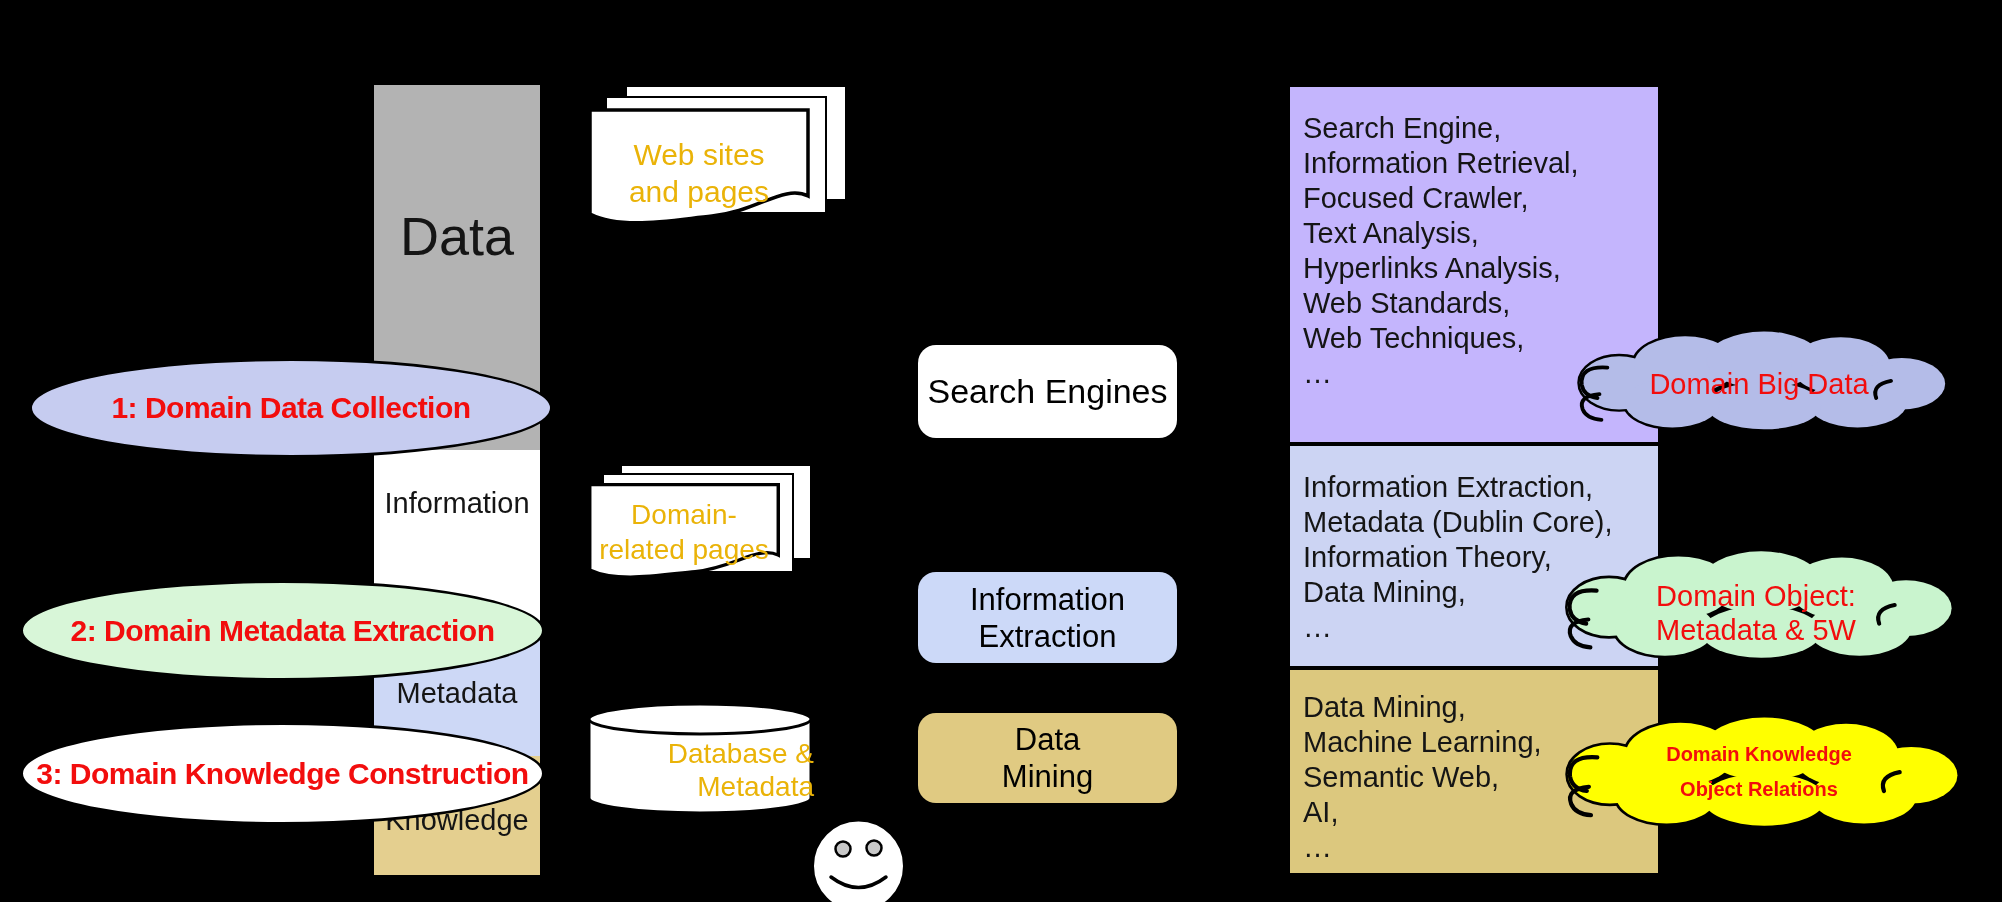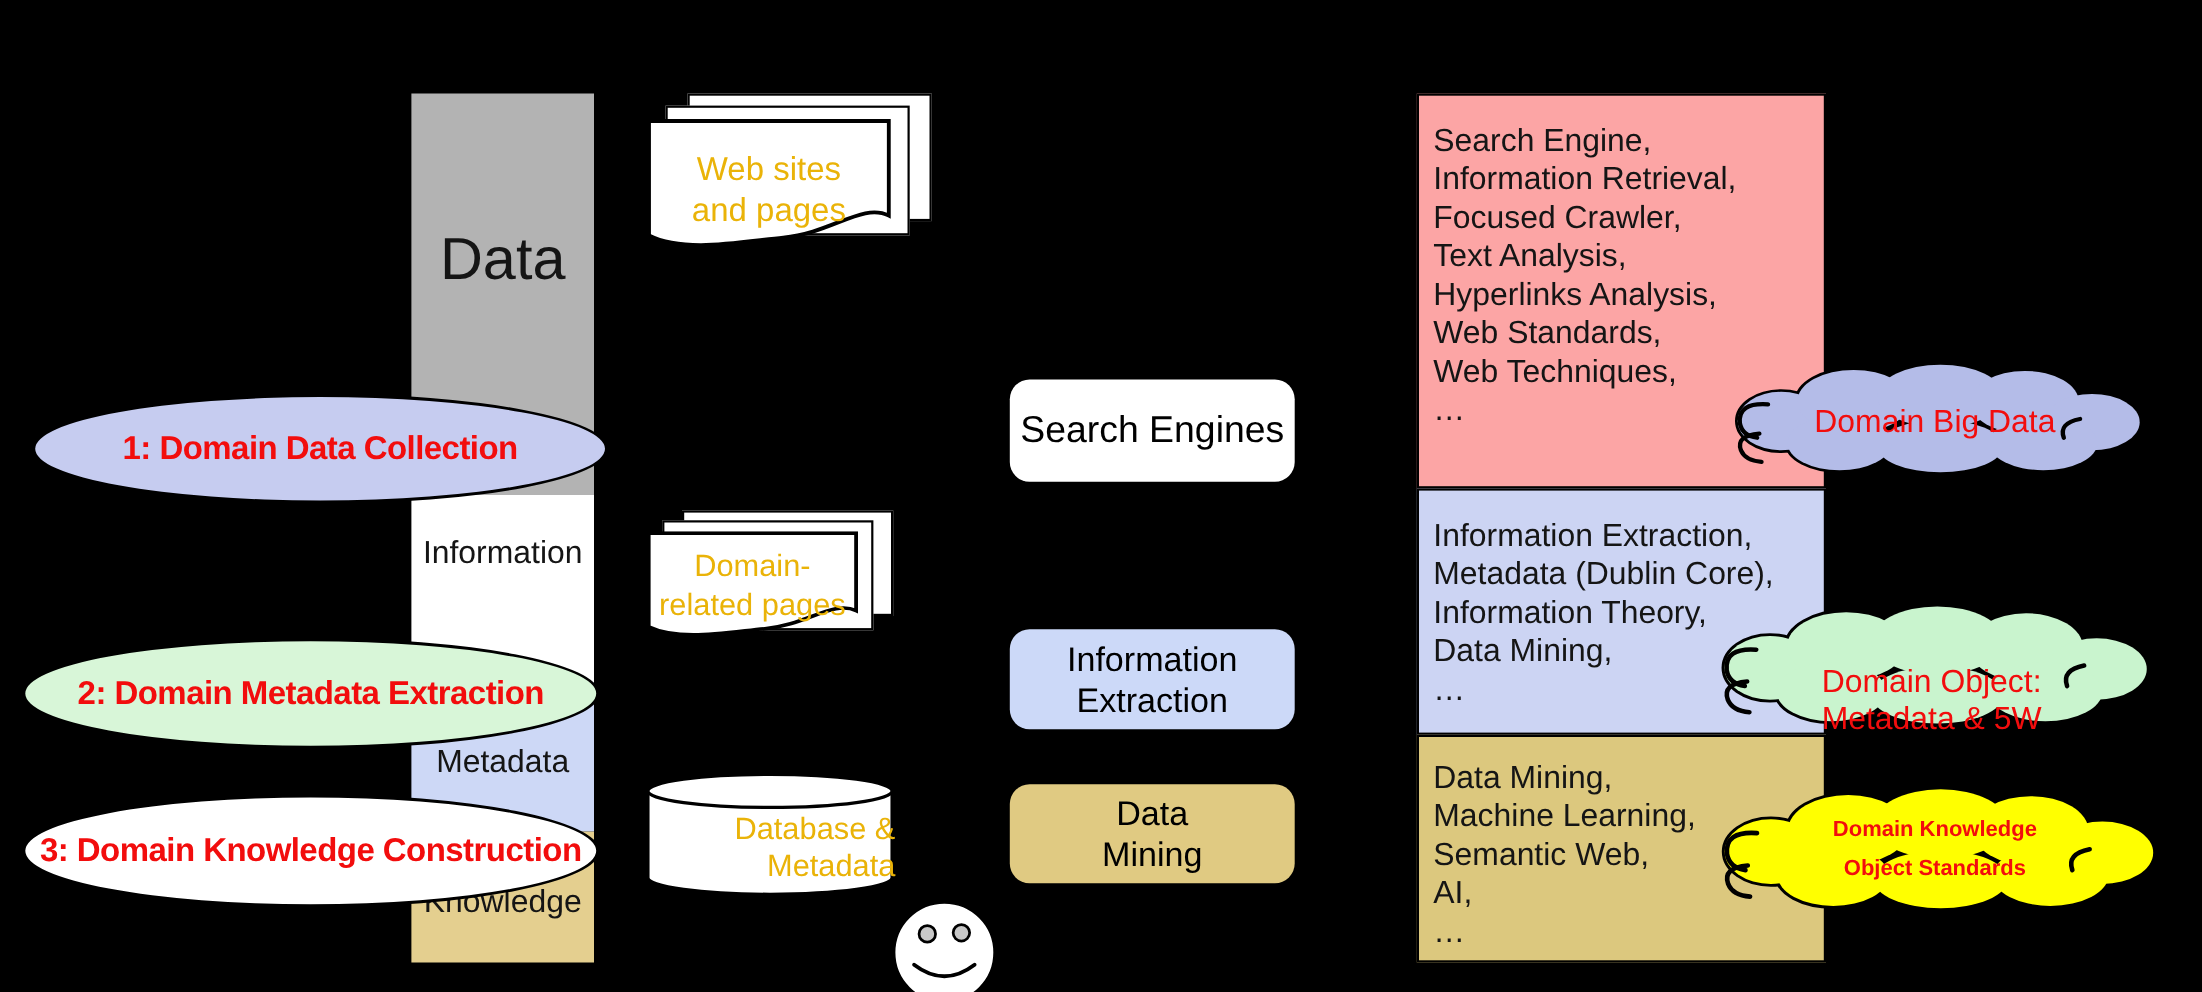--- a/index.html
+++ b/index.html
@@ -111,21 +111,21 @@
       <div>Extraction</div>
     </div>
   </div>
   <div class="abs tool-box center" style="left: 918px; top: 713px; width: 259px; height: 90px; font-size: 31px; line-height: 37px; background-color: rgb(224, 202, 130);">
     <div>
       <div>Data</div>
       <div>Mining</div>
     </div>
   </div>
 
-  <div class="abs panel" style="left: 1288px; top: 85px; width: 372px; height: 359px; background-color: #fca5a5;">
+  <div class="abs panel" style="left: 1288px; top: 85px; width: 372px; height: 359px; background-color: #c4b5fd;">
     <div class="panel-line">Search Engine,</div>
     <div class="panel-line">Information Retrieval,</div>
     <div class="panel-line">Focused Crawler,</div>
     <div class="panel-line">Text Analysis,</div>
     <div class="panel-line">Hyperlinks Analysis,</div>
     <div class="panel-line">Web Standards,</div>
     <div class="panel-line">Web Techniques,</div>
     <div class="panel-line">…</div>
   </div>
   <div class="abs panel" style="left: 1288px; top: 444px; width: 372px; height: 224px; background-color: rgb(204, 212, 243);">
@@ -197,21 +197,21 @@
           <ellipse cx="300" cy="85" rx="50" ry="26"></ellipse>
         <ellipse cx="205" cy="88" rx="58" ry="25"></ellipse>
           <ellipse cx="112" cy="85" rx="48" ry="26"></ellipse>
       </g>
       <g fill="none" stroke="#000" stroke-width="4" stroke-linecap="round">
         <path d="M46,48 q-28,-2 -26,18 q2,12 16,14"></path>
         <path d="M38,76 q-22,2 -17,16 q4,10 19,11"></path>
         <path d="M334,62 q-20,4 -15,18"></path>
       </g>
     </svg>
-    <div class="abs cloud-text red" style="top:38px;margin-top:24px;">
+    <div class="abs cloud-text red" style="top:38px;">
       <div>Domain Object:</div>
       <div>Metadata &amp; 5W</div>
     </div>
   </div>
 
   <div class="abs" style="left:1549px;top:707px;width:420px;height:126px;">
     <svg width="420" height="126" viewBox="0 0 400 120" preserveAspectRatio="none">
       <g stroke="#000" stroke-width="5" fill="#ffff00">
         <ellipse cx="58" cy="64" rx="40" ry="28"></ellipse>
           <ellipse cx="125" cy="45" rx="52" ry="30"></ellipse>
@@ -233,17 +233,17 @@
           <ellipse cx="112" cy="85" rx="48" ry="26"></ellipse>
       </g>
       <g fill="none" stroke="#000" stroke-width="4" stroke-linecap="round">
         <path d="M46,48 q-28,-2 -26,18 q2,12 16,14"></path>
         <path d="M38,76 q-22,2 -17,16 q4,10 19,11"></path>
         <path d="M334,62 q-20,4 -15,18"></path>
       </g>
     </svg>
     <div class="abs cloud-text red" style="top:30px;font-weight:bold;font-size:20px;line-height:35px;">
       <div>Domain Knowledge</div>
-      <div>Object Standards</div>
+      <div>Object Relations</div>
     </div>
   </div>
 
 </div>
 
 </body></html>

